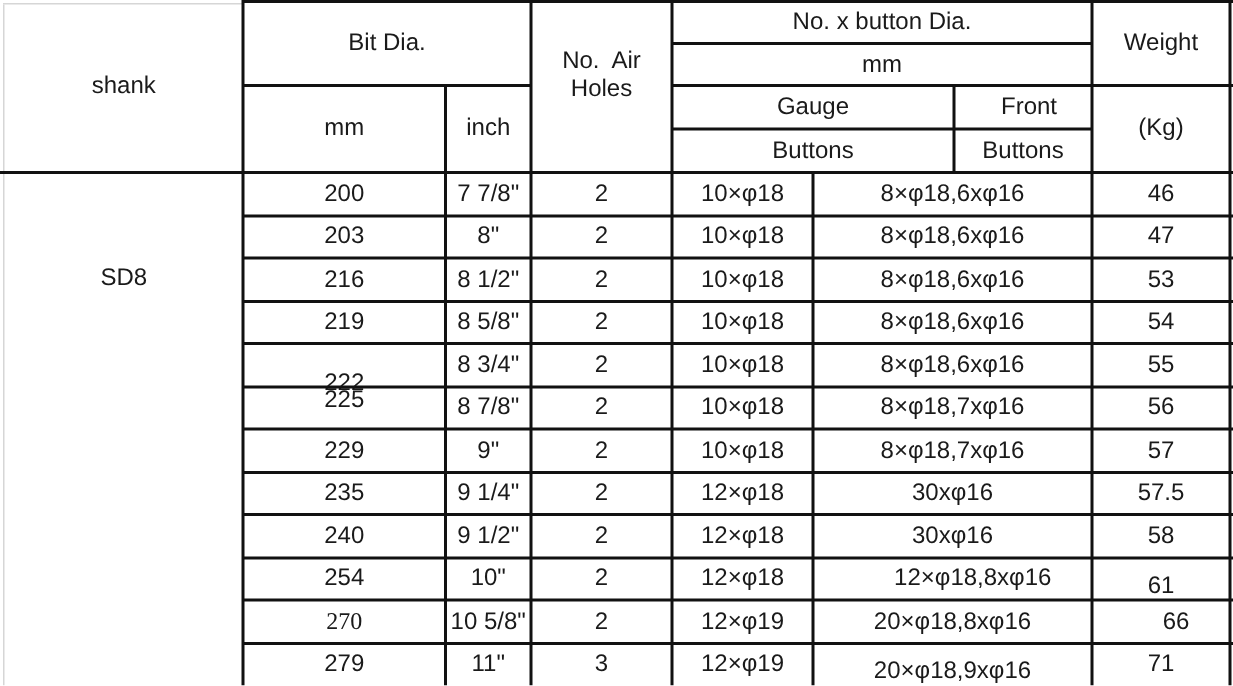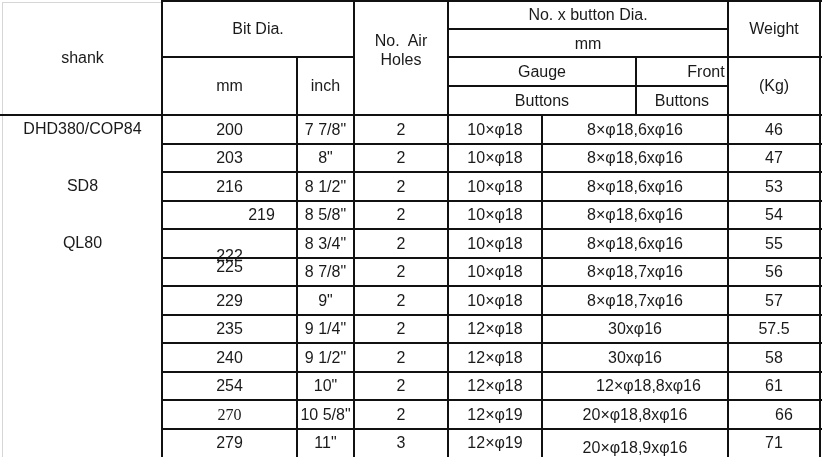--- a/index.html
+++ b/index.html
@@ -45,43 +45,37 @@
   </div>
   <div class="cell" style="left:448px; top:29px; width:280px; height:28px;">
     <span>mm</span>
   </div>
   <div class="cell" style="left:448px; top:57px; width:188px; height:29px;">
     <span>Gauge</span>
   </div>
   <div class="cell" style="left:448px; top:86px; width:188px; height:28px;">
     <span>Buttons</span>
   </div>
-  <div class="cell" style="left:656px; top:57px; width:100px; height:29px;">
+  <div class="cell" style="left:636px; top:57px; width:100px; height:29px;">
     <span>Front</span>
   </div>
   <div class="cell" style="left:636px; top:86px; width:92px; height:28px;">
     <span>Buttons</span>
   </div>
 
   <div class="cell" style="left:728px; top:57px; width:92px; height:57px;">
     <span>(Kg)</span>
   </div>
   <div class="cell" style="left:728px; top:0; width:92px; height:57px;">
     <span>Weight</span>
   </div>
 
-  <div class="cell shank-cell" style="left:3px; top:114px; width:159px; height:29px;">
-    <span>DHD380/COP84</span>
-  </div>
   <div class="cell shank-cell" style="left:3px; top:171px; width:159px; height:29px;">
     <span>SD8</span>
   </div>
-  <div class="cell shank-cell" style="left:3px; top:228px; width:159px; height:29px;">
-    <span>QL80</span>
-  </div>
 
   <div id="body-rows">
       <div>
         <div class="cell" style="left: 162px; top: 115px; width: 135px; height: 28.5px;">
           <span>200</span>
         </div>
         <div class="cell" style="left: 297px; top: 115px; width: 57px; height: 28.5px;">
           <span>7 7/8"</span>
         </div>
         <div class="cell" style="left: 354px; top: 115px; width: 94px; height: 28.5px;">
@@ -131,21 +125,21 @@
           <span>10×φ18</span>
         </div>
         <div class="cell" style="left: 542px; top: 172px; width: 186px; height: 28.5px;">
           <span>8×φ18,6xφ16</span>
         </div>
         <div class="cell" style="left: 728px; top: 172px; width: 92px; height: 28.5px;">
           <span>53</span>
         </div>
       </div>
       <div>
-        <div class="cell" style="left: 162px; top: 200.5px; width: 135px; height: 28.5px; margin-left: 32px;">
+        <div class="cell" style="left: 162px; top: 200.5px; width: 135px; height: 28.5px;">
           <span>219</span>
         </div>
         <div class="cell" style="left: 297px; top: 200.5px; width: 57px; height: 28.5px;">
           <span>8 5/8"</span>
         </div>
         <div class="cell" style="left: 354px; top: 200.5px; width: 94px; height: 28.5px;">
           <span>2</span>
         </div>
         <div class="cell" style="left: 448px; top: 200.5px; width: 94px; height: 28.5px;">
           <span>10×φ18</span>
@@ -266,21 +260,21 @@
         </div>
         <div class="cell" style="left: 354px; top: 371.5px; width: 94px; height: 28.5px;">
           <span>2</span>
         </div>
         <div class="cell" style="left: 448px; top: 371.5px; width: 94px; height: 28.5px;">
           <span>12×φ18</span>
         </div>
         <div class="cell" style="left: 542px; top: 371.5px; width: 213px; height: 28.5px;">
           <span>12×φ18,8xφ16</span>
         </div>
-        <div class="cell" style="left: 728px; top: 371.5px; width: 92px; height: 28.5px;">
+        <div class="cell" style="left: 728px; top: 371.5px; width: 92px; height: 28.5px; align-items: flex-end;">
           <span>61</span>
         </div>
       </div>
       <div>
         <div class="cell" style="left: 162px; top: 400px; width: 135px; height: 28.5px; font-family: Liberation Serif, serif;">
           <span>270</span>
         </div>
         <div class="cell" style="left: 297px; top: 400px; width: 57px; height: 28.5px;">
           <span>10 5/8"</span>
         </div>

